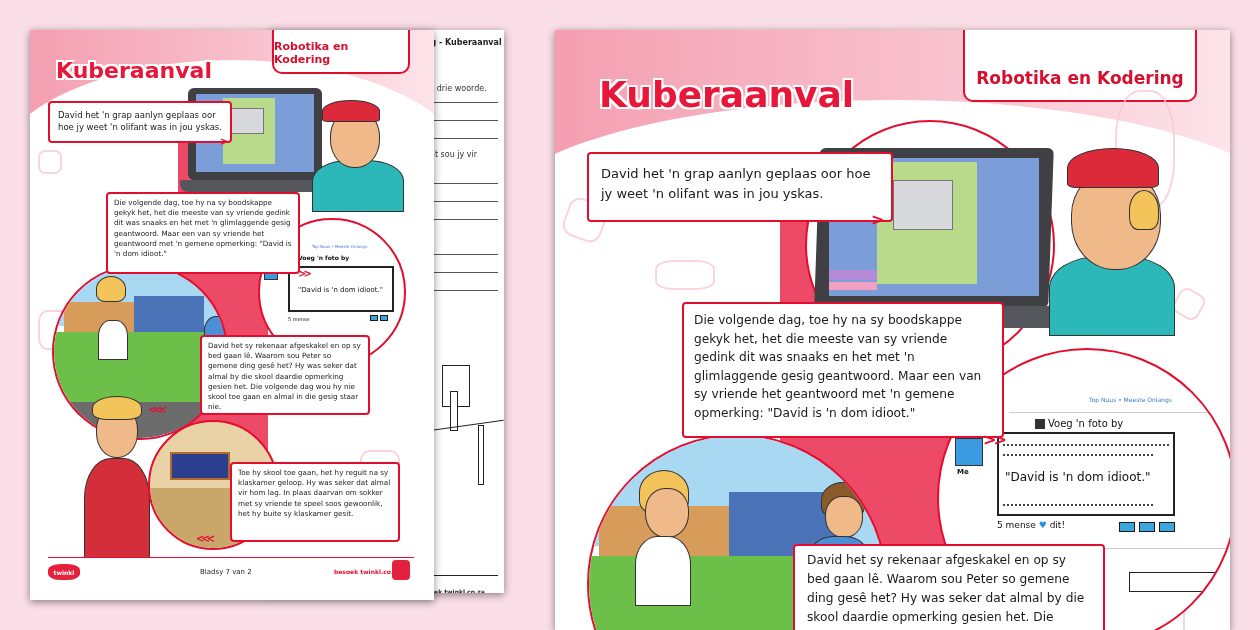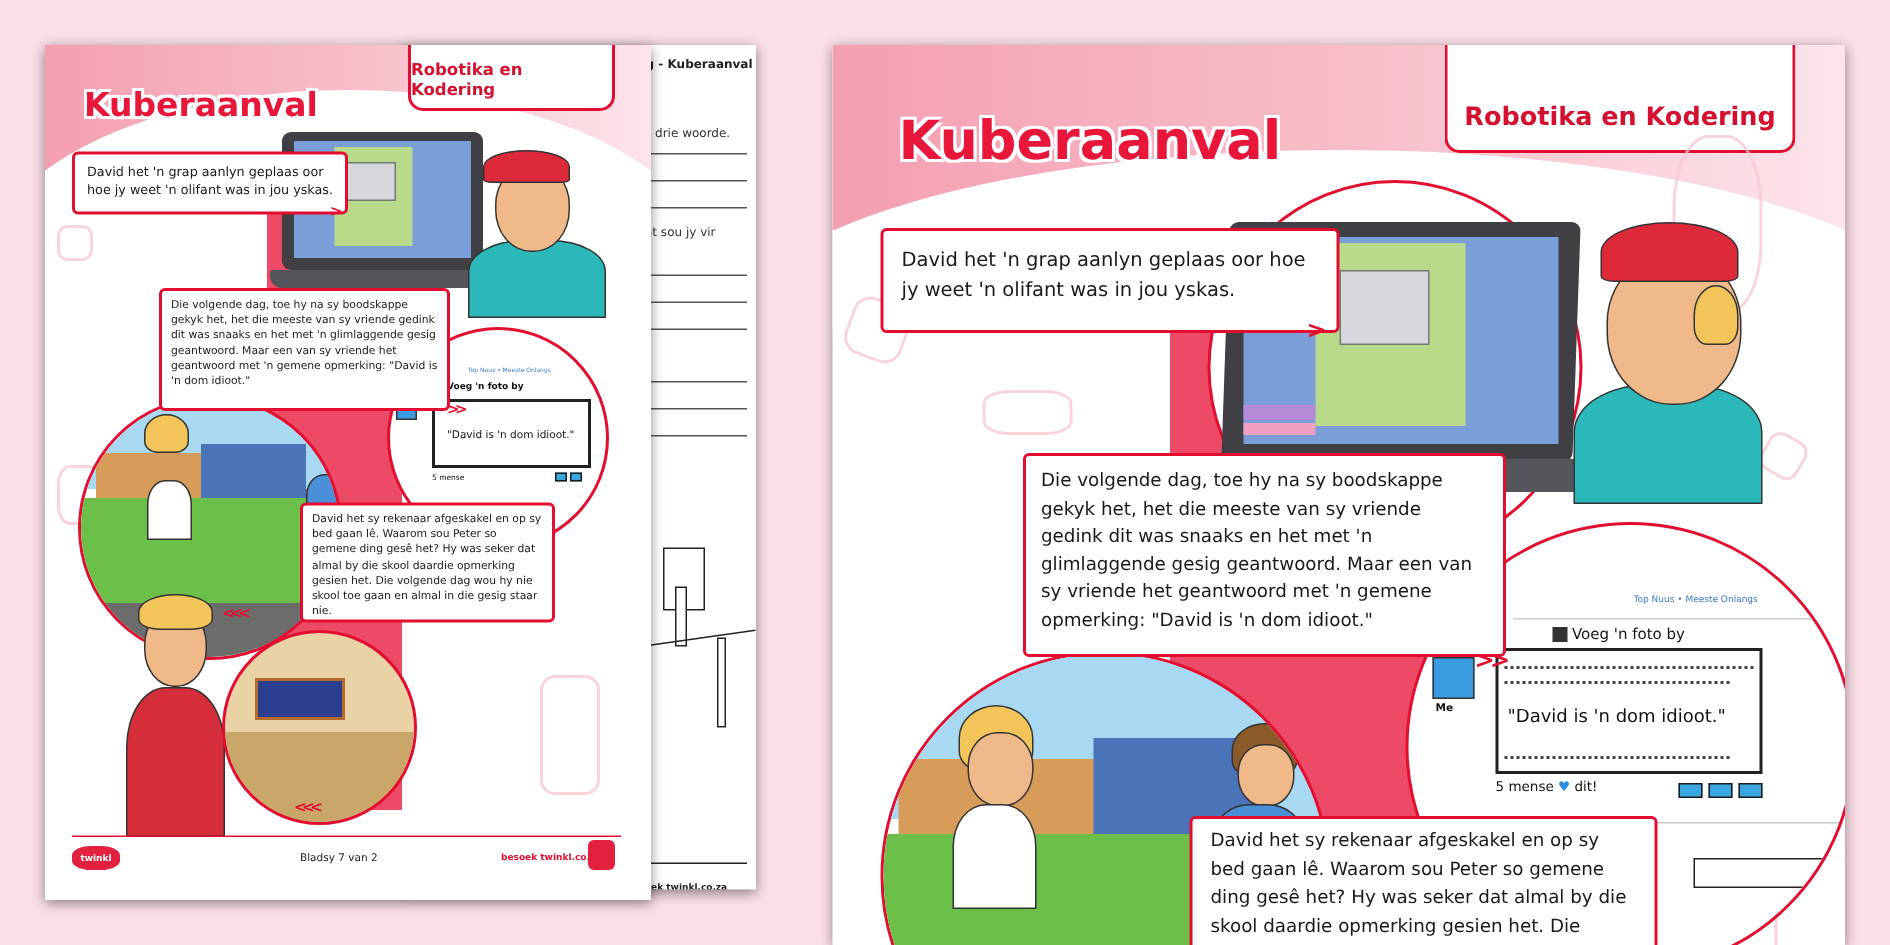--- a/index.html
+++ b/index.html
@@ -181,20 +181,21 @@
     <div class="shirt" style="left:54px;top:428px;width:66px;height:100px;background:#d42e3a;"></div>
     <div class="face" style="left:66px;top:376px;width:42px;height:52px;"></div>
     <div class="hair" style="left:62px;top:366px;width:50px;height:24px;"></div>
   </div>
 
   <div class="circle" style="left:118px;top:390px;width:130px;height:130px;background:#e9d3a6;">
     <div style="position:absolute;left:20px;top:30px;width:60px;height:28px;background:#2c3f8f;border:2px solid #b46a2a;"></div>
     <div style="position:absolute;left:0;top:66px;width:100%;height:64px;background:#c9a76b;"></div>
   </div>
 
+  <div class="bubble" style="left:200px;top:432px;width:170px;height:80px;padding:4px 6px;font-size:7.2px;line-height:1.42;">Toe hy skool toe gaan, het hy reguit na sy klaskamer geloop. Hy was seker dat almal vir hom lag. In plaas daarvan om sokker met sy vriende te speel soos gewoonlik, het hy buite sy klaskamer gesit.</div>
   <div class="arrow" style="left:166px;top:503px;font-size:10px;">&lt;&lt;&lt;</div>
 
   <div class="footer-line" style="left:18px;right:20px;top:527px;"></div>
   <div class="twinkl-logo" style="left:18px;top:534px;width:32px;height:16px;">twinkl</div>
   <div class="footer-text" style="left:170px;top:538px;font-size:7px;">Bladsy 7 van 2</div>
   <div class="footer-text" style="left:304px;top:538px;color:#e30e2f;font-weight:bold;">besoek twinkl.co.za</div>
   <div class="twinkl-logo" style="left:362px;top:530px;width:18px;height:20px;border-radius:4px;"></div>
 </div>
 
 <div class="page" id="page-big">

